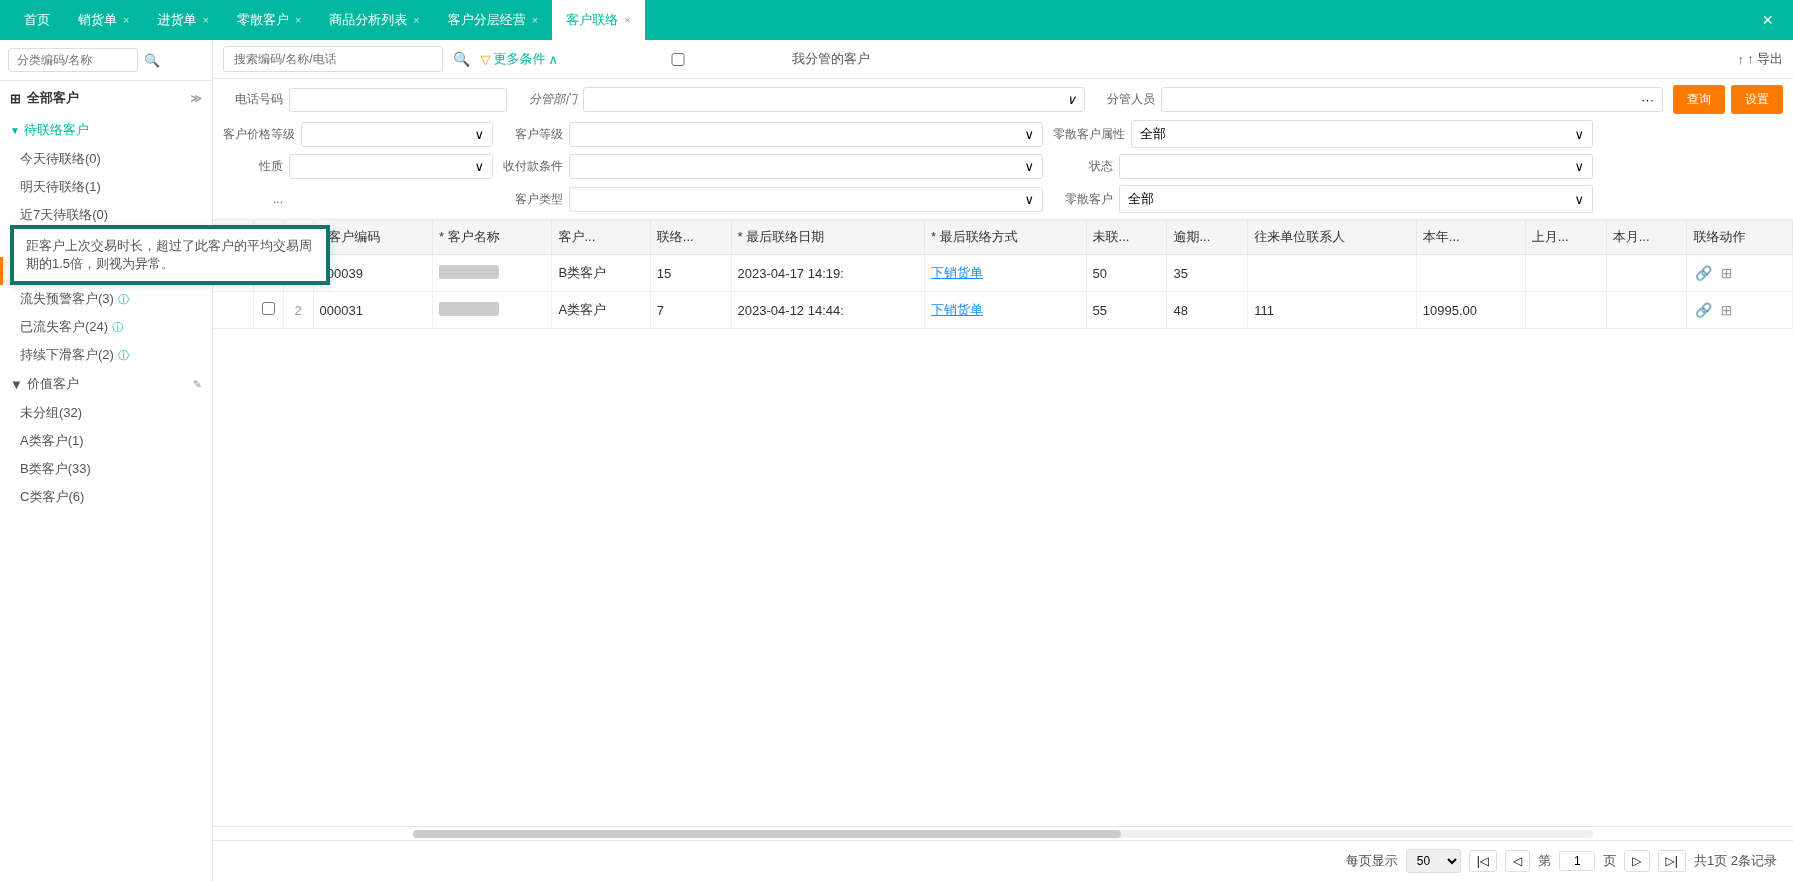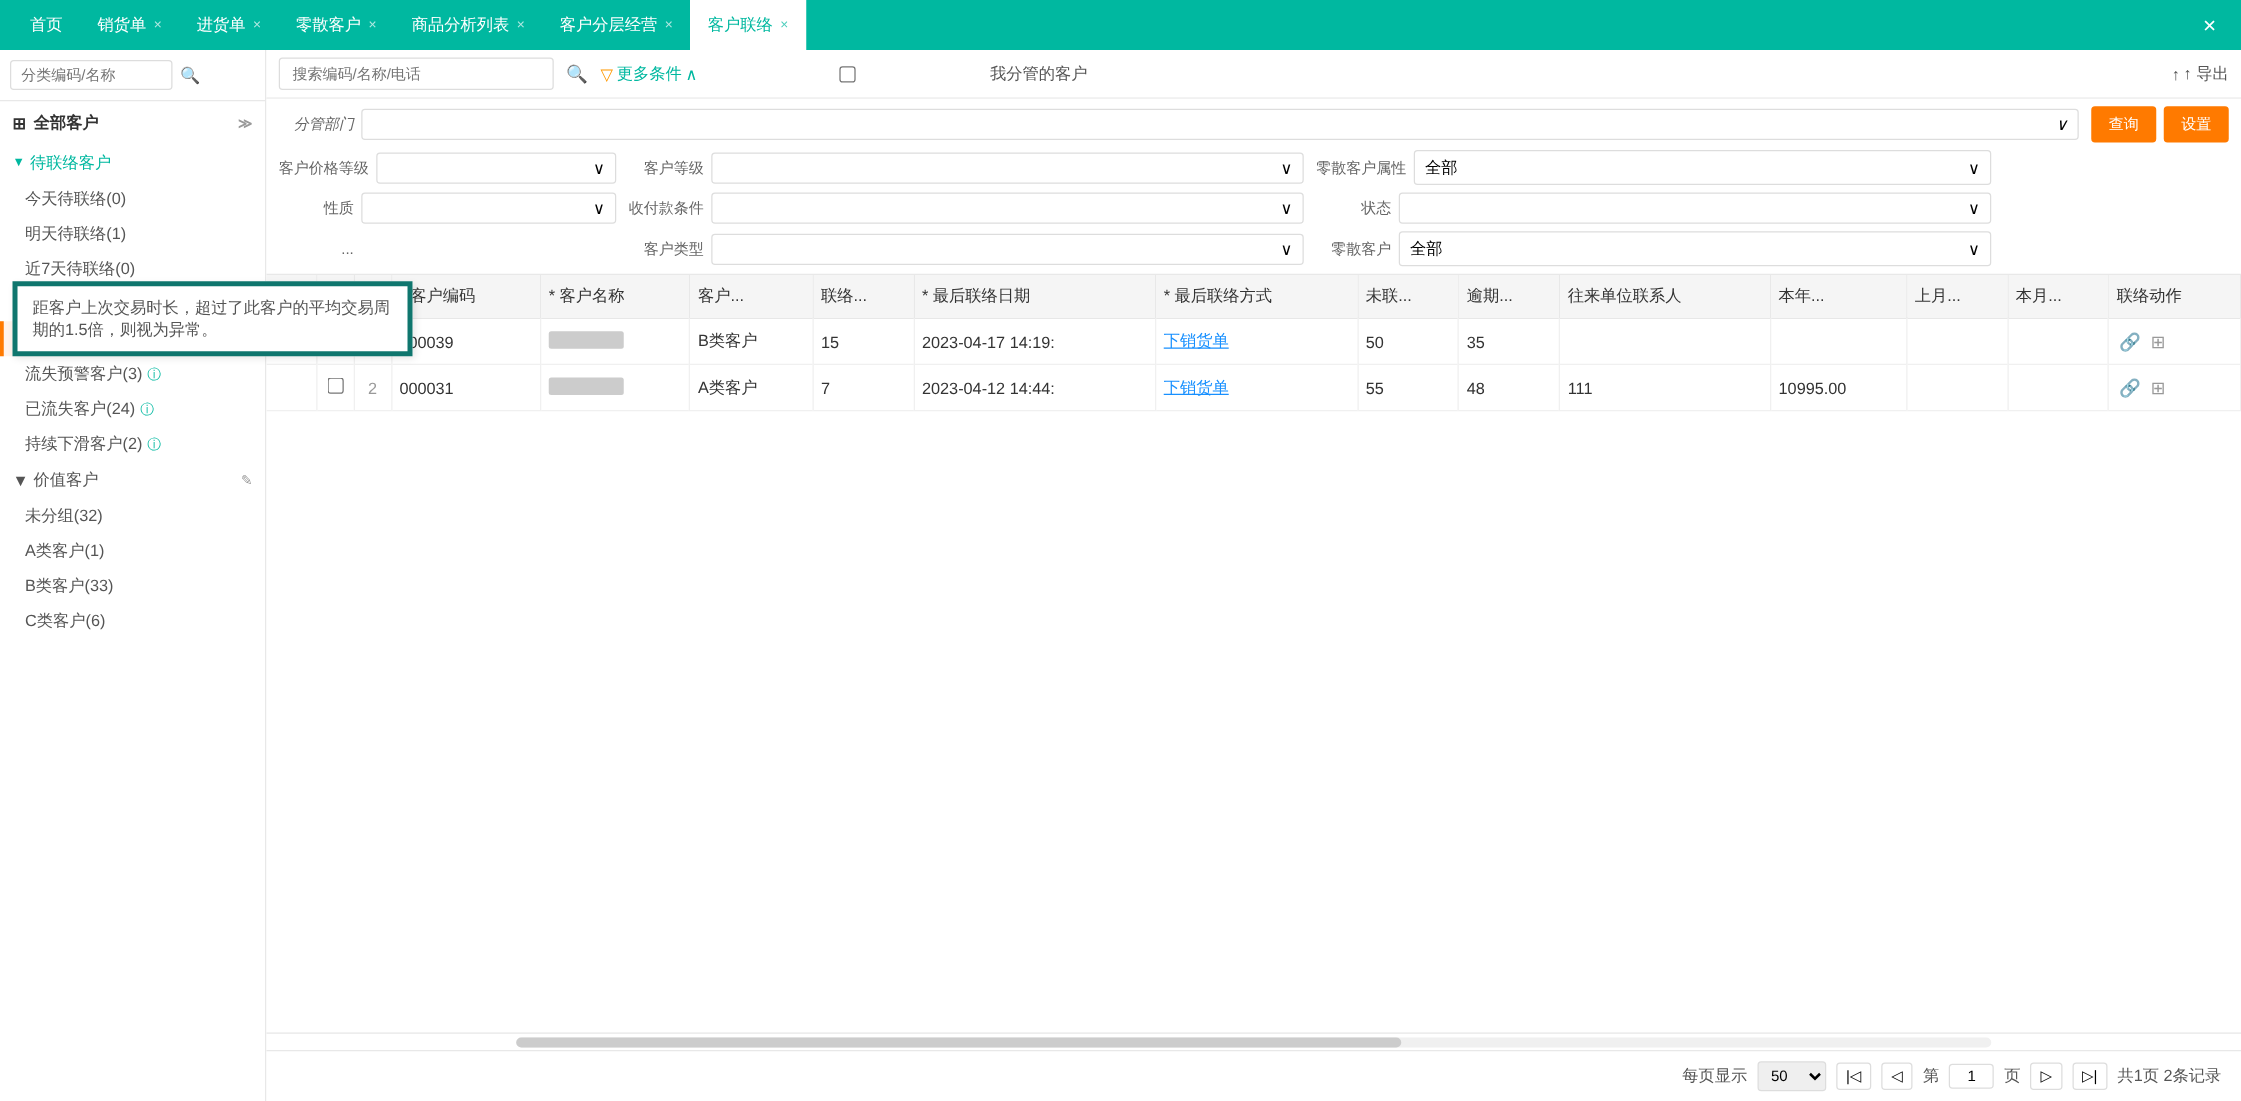--- a/index.html
+++ b/index.html
@@ -498,25 +498,36 @@
       </label>
       <div class="export-btn" style="margin-left:auto;">
         <span>↑</span>
         <span>↑ 导出</span>
       </div>
     </div>
 
     <div class="filter-rows">
 
       <div class="filter-row">
+        <div class="filter-field">
+          <label>电话号码</label>
+          <input type="text" style="flex: 2 1 0%;">
+        </div>
         <div class="filter-field" style="flex:2;font-style:italic;">
           <label>分管部门</label>
           <div class="dropdown">
             <span></span>
             <span>∨</span>
+          </div>
+        </div>
+        <div class="filter-field" style="flex:2;">
+          <label>分管人员</label>
+          <div class="dropdown">
+            <span></span>
+            <span>···</span>
           </div>
         </div>
         <div class="filter-actions">
           <button class="btn-query">查询</button>
           <button class="btn-settings">设置</button>
         </div>
       </div>
 
       <div class="filter-row">
         <div class="filter-field">

